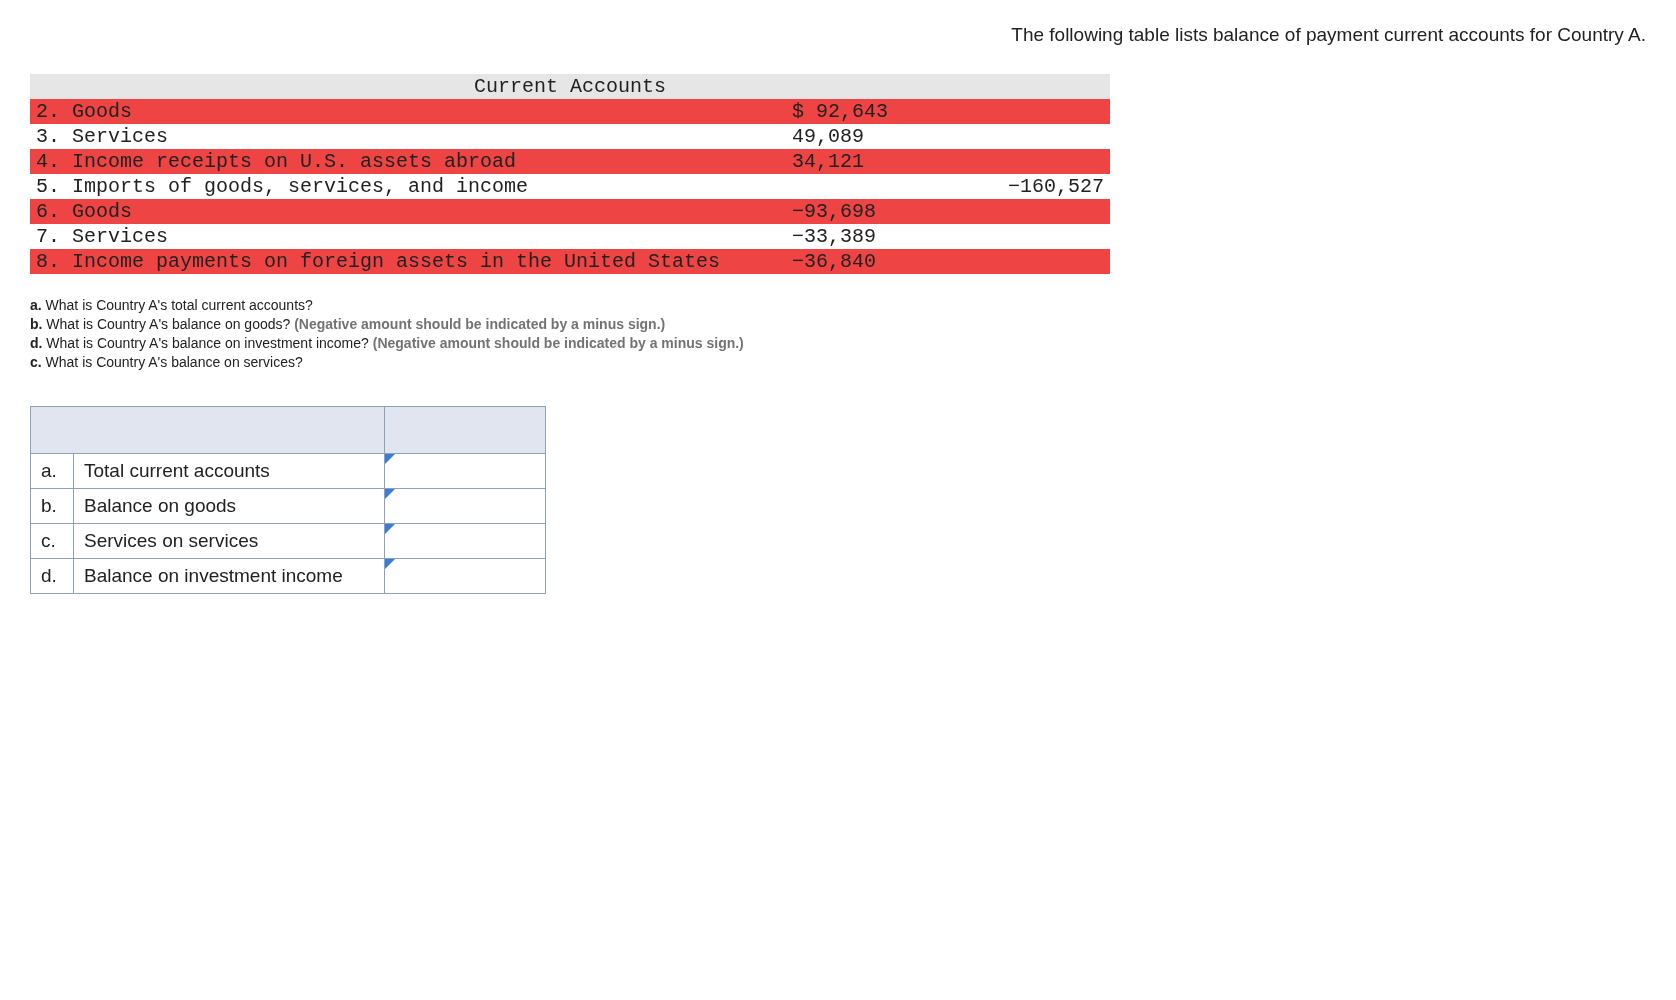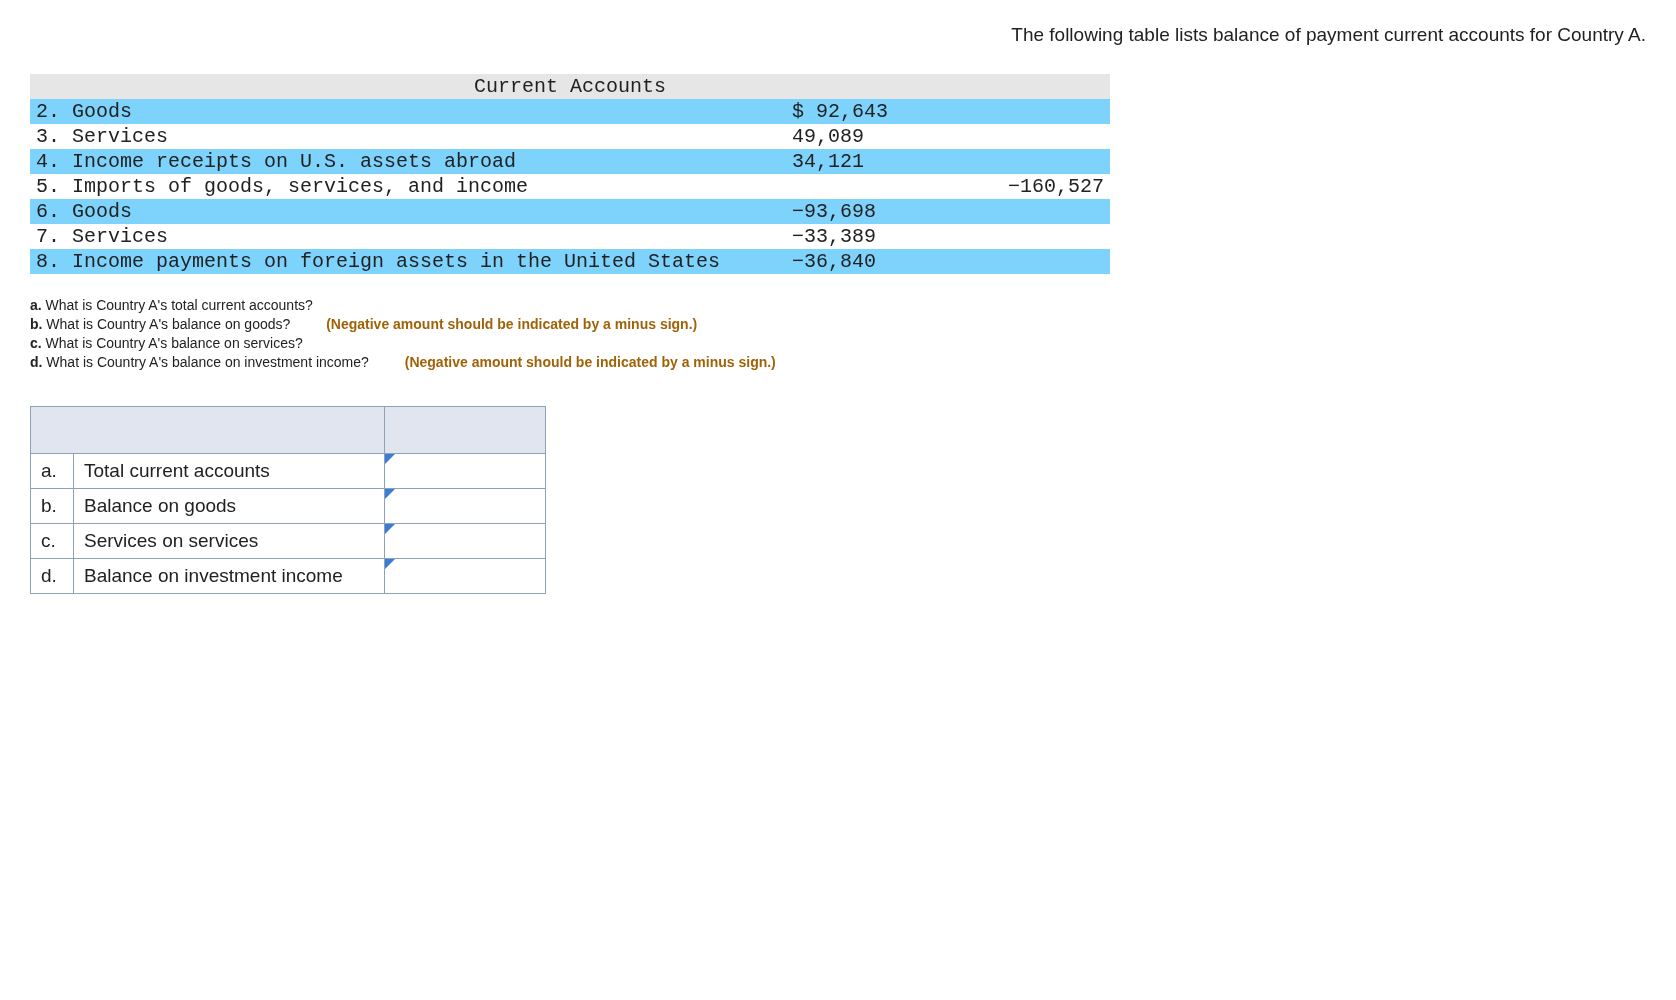--- a/index.html
+++ b/index.html
@@ -26,39 +26,39 @@
   .accounts-table td {
     padding: 0 6px;
     line-height: 1.25;
   }
   .accounts-table .header-row td {
     background: #e6e6e6;
     text-align: center;
     margin-top: 32px;
   }
   .accounts-table .shaded td {
-    background: #7dd3fc;
+    background: #ef4444;
   }
   .accounts-table .numcol {
     text-align: left;
     white-space: pre;
     width: 140px;
   }
   .accounts-table .totcol {
     text-align: right;
     white-space: pre;
     width: 160px;
   }
   .questions {
     margin-top: 22px;
     font-size: 14px;
     line-height: 1.35;
   }
   .questions b { font-weight: bold; }
-  .red { color: #a16207; font-weight: bold; margin-left: 32px; }
+  .red { color: #737373; font-weight: bold; }
   .answer-table {
     margin-top: 34px;
     border-collapse: collapse;
     font-family: Arial, Helvetica, sans-serif;
     font-size: 19px;
   }
   .answer-table td, .answer-table th {
     border: 1px solid #8fa0b8;
     padding: 6px 10px;
     vertical-align: middle;
@@ -148,24 +148,24 @@
 </table>
 
 <div class="questions">
   <div>
     <b>a.</b><span> What is Country A's total current accounts?</span>
   </div>
   <div>
     <b>b.</b><span> What is Country A's balance on goods? </span><span class="red">(Negative amount should be indicated by a minus sign.)</span>
   </div>
   <div>
-    <b>c.</b><span> What is Country A's balance on services?</span>
+    <b>d.</b><span> What is Country A's balance on investment income? </span><span class="red">(Negative amount should be indicated by a minus sign.)</span>
   </div>
   <div>
-    <b>d.</b><span> What is Country A's balance on investment income? </span><span class="red">(Negative amount should be indicated by a minus sign.)</span>
+    <b>c.</b><span> What is Country A's balance on services?</span>
   </div>
 </div>
 
 <table class="answer-table">
   <tbody>
       <tr>
     <td class="blank-header" colspan="2"></td>
     <td class="blank-header"></td>
   </tr>
   </tbody>

